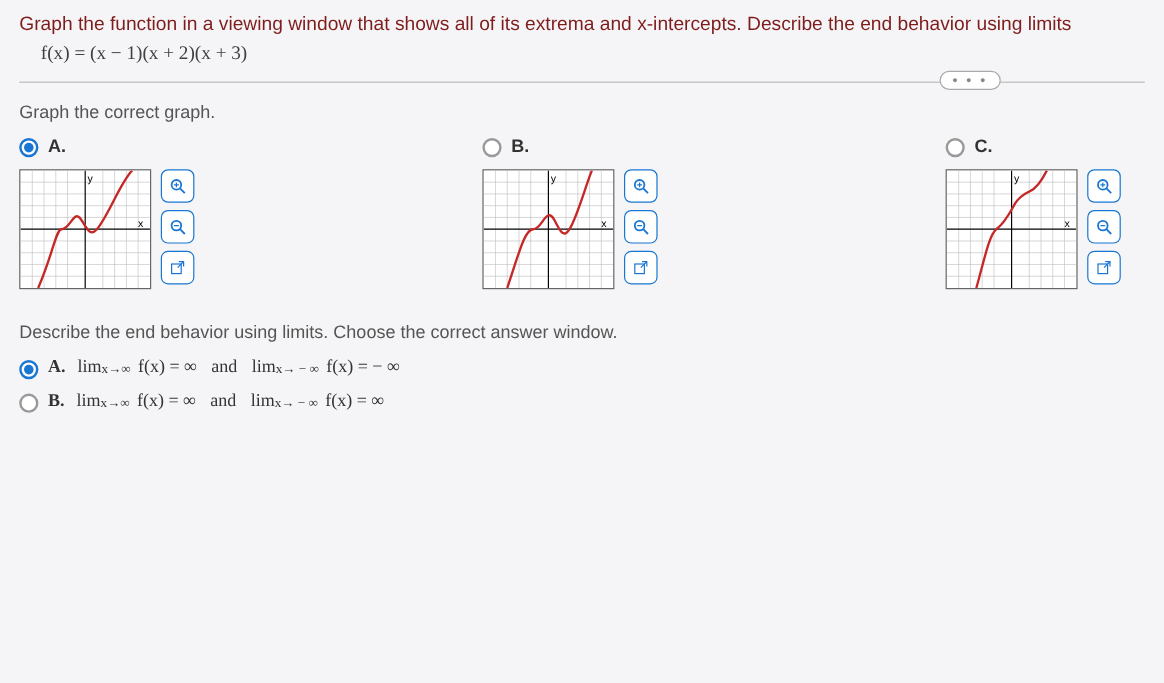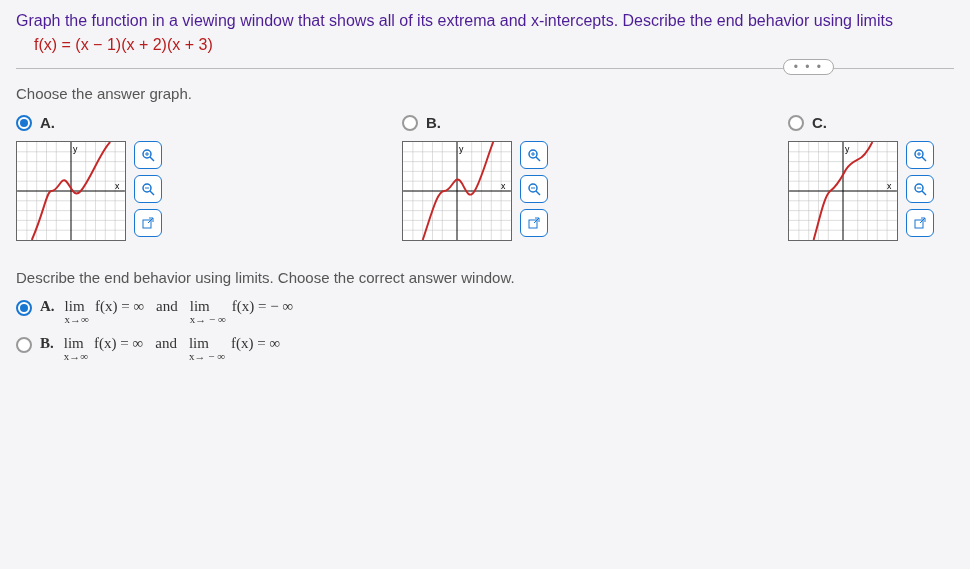--- a/index.html
+++ b/index.html
@@ -5,22 +5,22 @@
   * { box-sizing: border-box; }
   body {
     margin: 0;
     padding: 12px 16px;
     font-family: Arial, Helvetica, sans-serif;
     font-size: 15px;
     color: #333;
     background: #f5f5f7;
     width: 970px;
   }
-  .question-text { color: #4c1d95; font-size: 16px; margin-bottom: 4px; }
-  .equation { font-family: Liberation Sans, sans-serif; font-size: 16px; color: #b91c1c; margin: 6px 0 14px 18px; }
+  .question-text { color: #7f1d1d; font-size: 16px; margin-bottom: 4px; }
+  .equation { font-family: Liberation Serif, serif; font-size: 16px; color: #404040; margin: 6px 0 14px 18px; }
   .hr { border: none; border-top: 1px solid #bbb; margin: 10px 0; position: relative; }
   .dots-badge {
     position: absolute; right: 120px; top: -10px;
     background: #fff; border: 1px solid #aaa; border-radius: 12px;
     padding: 0 10px; font-size: 12px; color: #888; letter-spacing: 2px;
   }
   .sub-heading { color: #555; margin: 16px 0 12px 0; }
   .options-row { display: flex; gap: 0; justify-content: space-between; padding-right: 20px; }
   .option-block { display: flex; flex-direction: column; gap: 6px; }
   .option-label { display: flex; align-items: center; gap: 8px; font-weight: bold; color: #333; margin-bottom: 4px; }
@@ -36,36 +36,36 @@
   .tool-btn {
     width: 28px; height: 28px; border: 1px solid #1976d2; border-radius: 6px;
     display:flex; align-items:center; justify-content:center;
     background:#fff; color:#1976d2; font-size:14px;
   }
   .graph-svg { border: 1px solid #666; background:#fff; }
   .answer-option { display:flex; align-items:flex-start; gap:8px; margin: 6px 0 10px 0; }
   .answer-option .radio { margin-top: 2px; flex-shrink:0; }
   .limit-block { font-family:"Times New Roman", serif; font-size:15px; }
   .limit-row { display:flex; align-items:baseline; gap:6px; }
-  .lim-stack { display:inline-flex; flex-direction:column; align-items:flex-start; line-height:1; }
+  .lim-stack { display:inline-flex; flex-direction:row; align-items:flex-end; line-height:1; }
   .lim-top { font-size:15px; }
   .lim-bot { font-size:11px; }
   .bold-letter { font-weight:bold; margin-right:4px; }
 </style>
 </head>
 <body>
 
 <div class="question-text">Graph the function in a viewing window that shows all of its extrema and x-intercepts. Describe the end behavior using limits</div>
 <div class="equation">f(x) = (x − 1)(x + 2)(x + 3)</div>
 
 <div class="hr">
   <span class="dots-badge">• • •</span>
 </div>
 
-<div class="sub-heading">Choose the answer graph.</div>
+<div class="sub-heading">Graph the correct graph.</div>
 
 <div class="options-row">
 
   <div class="option-block">
     <div class="option-label">
       <span class="radio selected"></span>
       <span>A.</span>
     </div>
     <div class="graph-tools-wrap">
       <svg class="graph-svg" width="110" height="100" viewBox="0 0 110 100">

